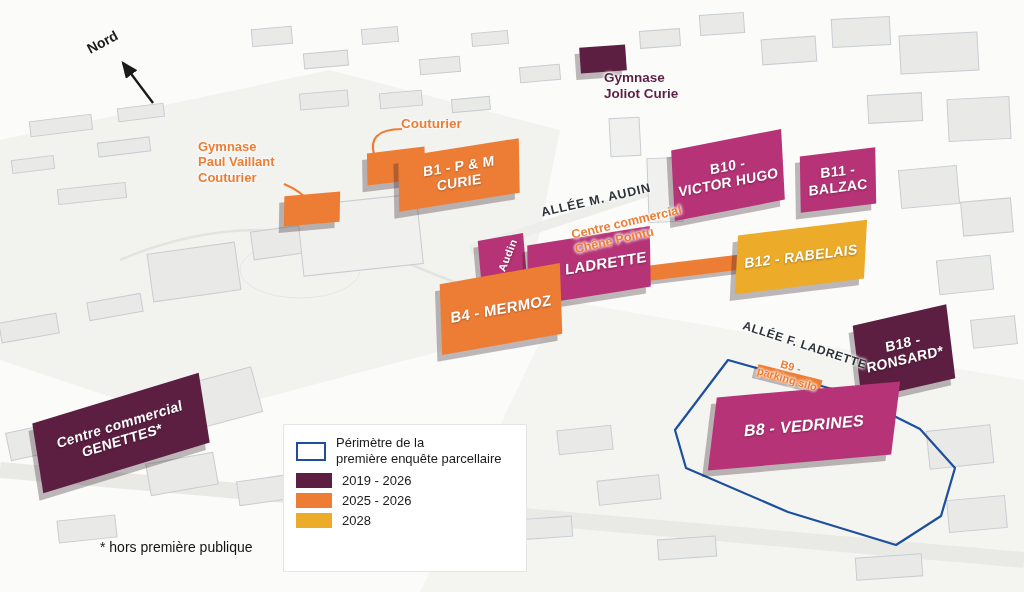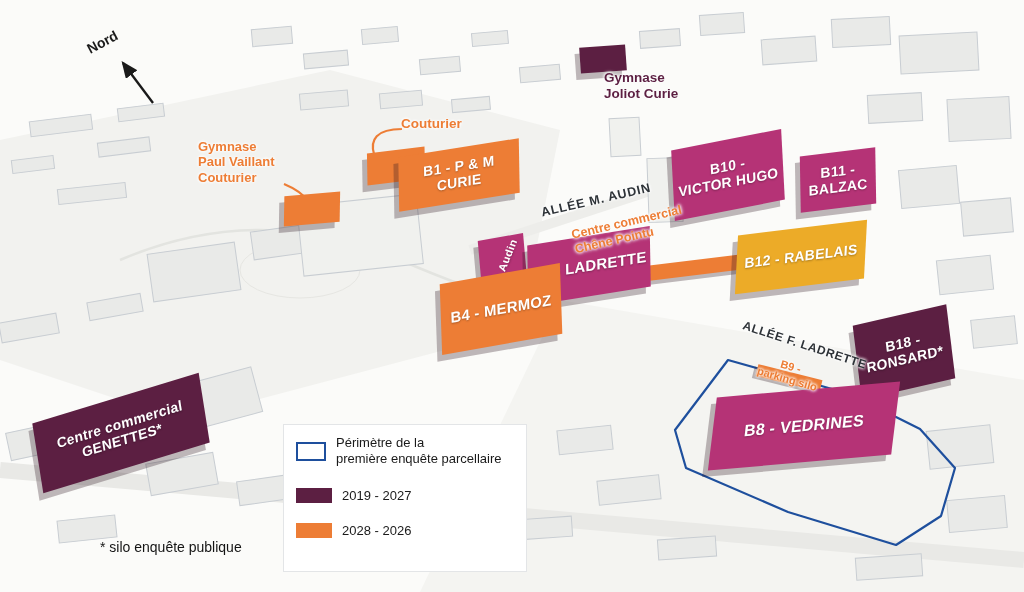--- a/index.html
+++ b/index.html
@@ -12,21 +12,21 @@
   .bld{position:absolute;z-index:2;display:flex;align-items:center;justify-content:center;
        box-shadow:-5px 6px 0 rgba(45,22,32,.30)}
   .bl{color:#fff;font-weight:bold;text-align:center;white-space:pre-line;line-height:1.12;
       letter-spacing:.3px;text-shadow:0 1px 2px rgba(0,0,0,.30)}
   .anno{position:absolute;z-index:3;font-weight:bold;white-space:pre-line;line-height:1.18;
         text-shadow:0 0 3px #fff,0 0 3px #fff,0 0 4px #fff}
   .nord{position:absolute;z-index:3;left:86px;top:34px;font-weight:bold;font-size:14px;color:#1a1a1a;
         transform:rotate(-28deg)}
   .foot{position:absolute;z-index:3;left:100px;top:539px;font-size:14px;color:#141414}
   .legend{position:absolute;z-index:5;left:283px;top:424px;width:244px;height:148px;background:#fff;
-          border:1px solid #e3e5e7;padding:10px 12px;display:flex;flex-direction:column;gap:20px}
+          border:1px solid #e3e5e7;padding:10px 12px;display:flex;flex-direction:column;gap:5px}
   .lrow{display:flex;align-items:center;gap:10px}
   .pswatch{width:30px;height:19px;border:2px solid var(--perimeter-blue);background:#fff;flex:0 0 auto}
   .swatch{width:36px;height:15px;flex:0 0 auto}
   .ltext{font-size:13px;color:#1a1a1a}
   .ml{white-space:pre-line;line-height:1.25}
   .ltitle{font-size:14px;color:#1a1a1a;margin-top:3px}
 
   
   #b1{left:398px;top:148px;width:122px;height:54px;transform:rotate(-9deg) skewX(-8deg)}
   #b1 .bl{font-size:14px}
@@ -186,31 +186,35 @@
 Couturier</div>
   <div class="anno" id="chaufferie-label" style="color: rgb(237, 125, 53);">Couturier</div>
   <div class="anno" id="gym-joliot-label" style="color: rgb(92, 31, 66);">Gymnase
 Joliot Curie</div>
   <div class="anno" id="allee-audin" style="color: rgb(46, 51, 56);">ALLÉE M. AUDIN</div>
   <div class="anno" id="chene-label" style="color: rgb(237, 125, 53);">Centre commercial
 Chêne Pointu</div>
   <div class="anno" id="allee-ladrette" style="color: rgb(46, 51, 56);">ALLÉE F. LADRETTE</div>
   <div class="anno" id="b9-label" style="color: rgb(237, 125, 53);">B9 -
 parking silo</div>
-  <div class="foot">* silo enquête publique</div>
+  <div class="foot">* hors première publique</div>
 
   <div class="legend">
     <div class="lrow">
       <span class="pswatch"></span>
       <span class="ltext ml">Périmètre de la
 première enquête parcellaire</span>
     </div>
     <div class="lrow">
       <span class="swatch" style="background-color: rgb(92, 31, 66);"></span>
-      <span class="ltext">2019 - 2027</span>
+      <span class="ltext">2019 - 2026</span>
     </div>
     <div class="lrow">
       <span class="swatch" style="background-color: rgb(237, 125, 53);"></span>
-      <span class="ltext">2028 - 2026</span>
+      <span class="ltext">2025 - 2026</span>
+    </div>
+    <div class="lrow">
+      <span class="swatch" style="background-color: rgb(236, 171, 40);"></span>
+      <span class="ltext">2028</span>
     </div>
   </div>
 
 </div>
 
 </body></html>

